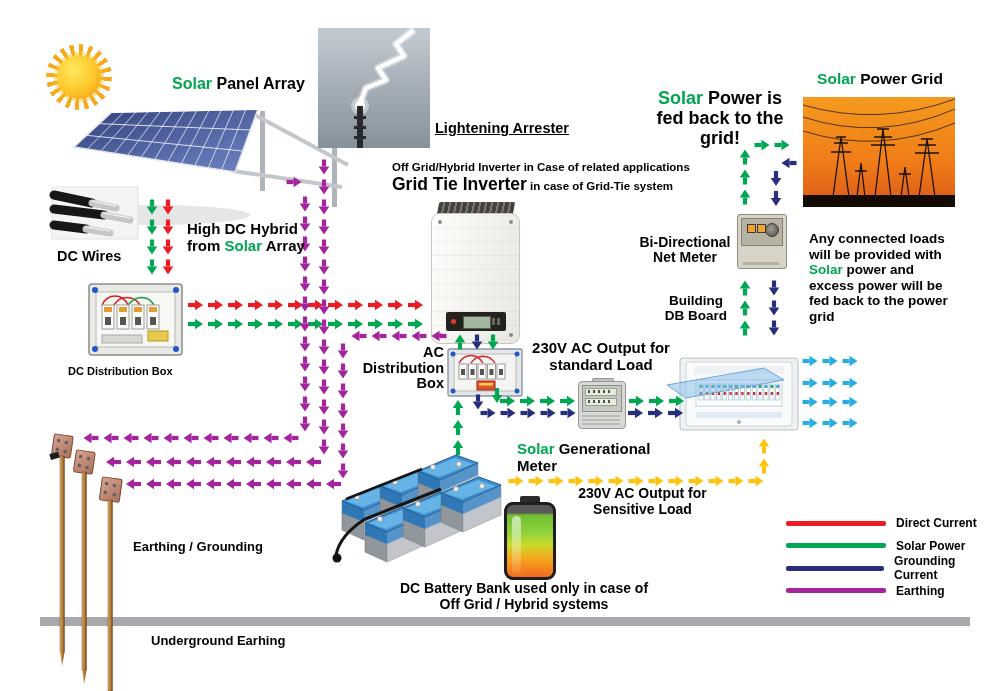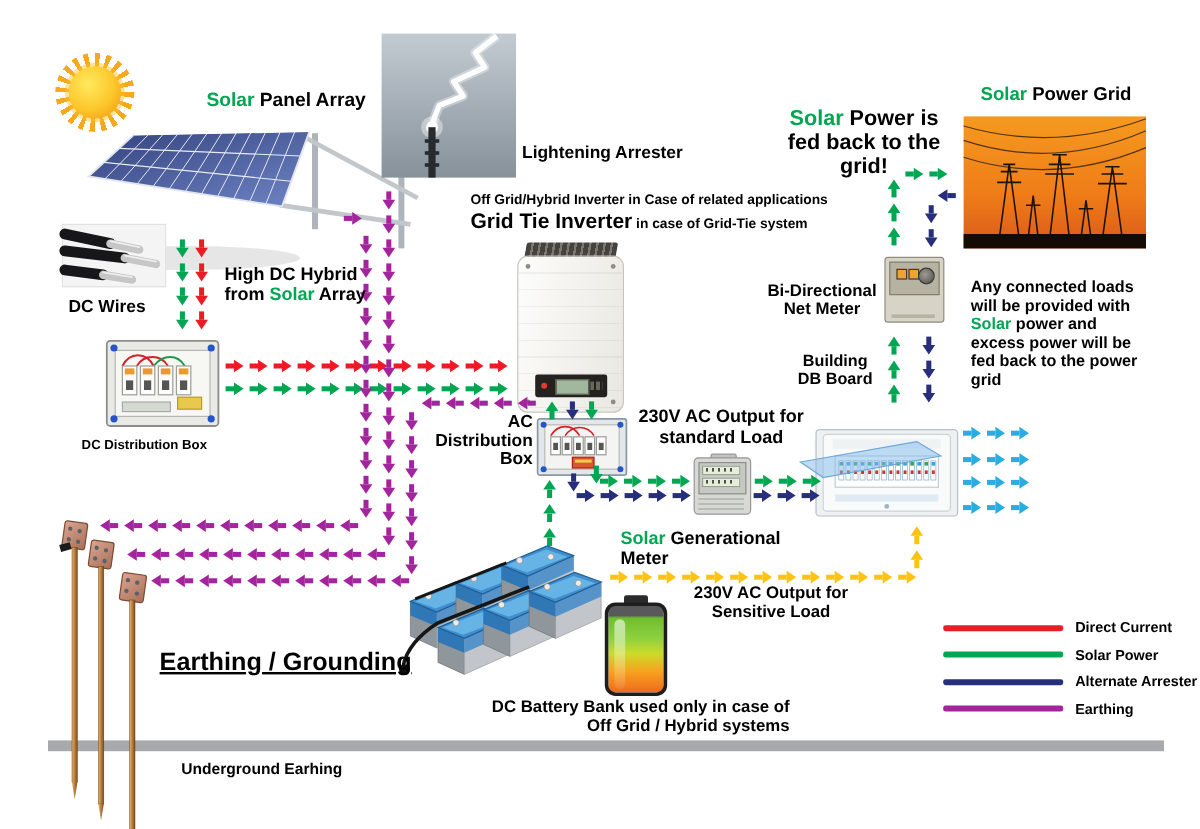--- a/index.html
+++ b/index.html
@@ -62,38 +62,38 @@
      background:linear-gradient(180deg,rgba(255,255,255,.6),rgba(255,255,255,.08));}
   
   #groundbar{left:40px;top:617px;width:930px;height:9px;background:#a7a9ac;z-index:1;}
   
   #legend{left:786px;top:516px;z-index:7;display:flex;flex-direction:column;gap:8.5px;}
   .leg-row{display:flex;align-items:center;gap:10px;height:14px;}
   .leg-line{width:100px;height:5px;border-radius:2px;}
   .leg-lab{font-size:12px;}
   
   #lbl-panel-array{left:172px;top:75px;font-size:16px;}
-  #lbl-arrester{left:435px;top:120px;font-size:14.5px;}
+  #lbl-arrester{left:435px;top:120px;font-size:14.5px;text-decoration:underline;}
   #lbl-inverter{left:392px;top:161px;width:310px;font-size:11.5px;line-height:1.15;}
   #lbl-inverter .big{font-size:17.5px;}
   #lbl-powergrid{left:800px;top:70px;width:160px;font-size:15.5px;}
   #lbl-fedback{left:640px;top:88px;width:160px;font-size:18px;line-height:1.12;}
   #lbl-dcwires{left:57px;top:248px;font-size:14.5px;}
   #lbl-highdc{left:187px;top:220px;font-size:15px;line-height:1.15;}
   #lbl-netmeter{left:630px;top:235px;width:110px;font-size:14px;line-height:1.1;}
   #lbl-anyconnected{left:809px;top:231px;width:152px;font-size:13.5px;line-height:1.15;}
   #lbl-dcbox{left:68px;top:365px;font-size:11px;}
   #lbl-building{left:653px;top:294px;width:86px;font-size:13.5px;line-height:1.1;}
   #lbl-acbox{left:352px;top:345px;width:92px;font-size:14.5px;line-height:1.08;}
   #lbl-std{left:525px;top:340px;width:152px;font-size:15px;line-height:1.1;}
   #lbl-toload{left:868px;top:373px;width:108px;font-size:14.5px;line-height:1.1;}
   #lbl-genmeter{left:517px;top:440px;width:140px;font-size:15px;line-height:1.15;}
   #lbl-sensitive{left:565px;top:486px;width:155px;font-size:14px;line-height:1.12;}
-  #lbl-earthing{left:133px;top:540px;font-size:21px;text-decoration:underline;}
-  #lbl-batterybank{left:390px;top:581px;width:268px;font-size:14px;line-height:1.12;text-align:right;}
+  #lbl-earthing{left:133px;top:540px;font-size:13px;}
+  #lbl-batterybank{left:390px;top:581px;width:268px;font-size:14px;line-height:1.12;}
   #lbl-underground{left:151px;top:634px;font-size:13px;text-align:right;}
 </style>
 </head>
 <body>
 
 <div id="canvas">
 
   <svg class="abs" width="0" height="0">
     <defs>
       <linearGradient id="panelGrad" x1="0" y1="0" x2="1" y2="1">
@@ -875,21 +875,21 @@
       <div class="leg-row">
         <div class="leg-line" style="background: rgb(236, 28, 36);"></div>
         <span class="leg-lab">Direct Current</span>
       </div>
       <div class="leg-row">
         <div class="leg-line" style="background: rgb(0, 166, 81);"></div>
         <span class="leg-lab">Solar Power</span>
       </div>
       <div class="leg-row">
         <div class="leg-line" style="background: rgb(39, 47, 125);"></div>
-        <span class="leg-lab">Alternate Arrester</span>
+        <span class="leg-lab">Grounding Current</span>
       </div>
       <div class="leg-row">
         <div class="leg-line" style="background: rgb(163, 36, 156);"></div>
         <span class="leg-lab">Earthing</span>
       </div>
     </div>
 
 </div>
 
 </body></html>

